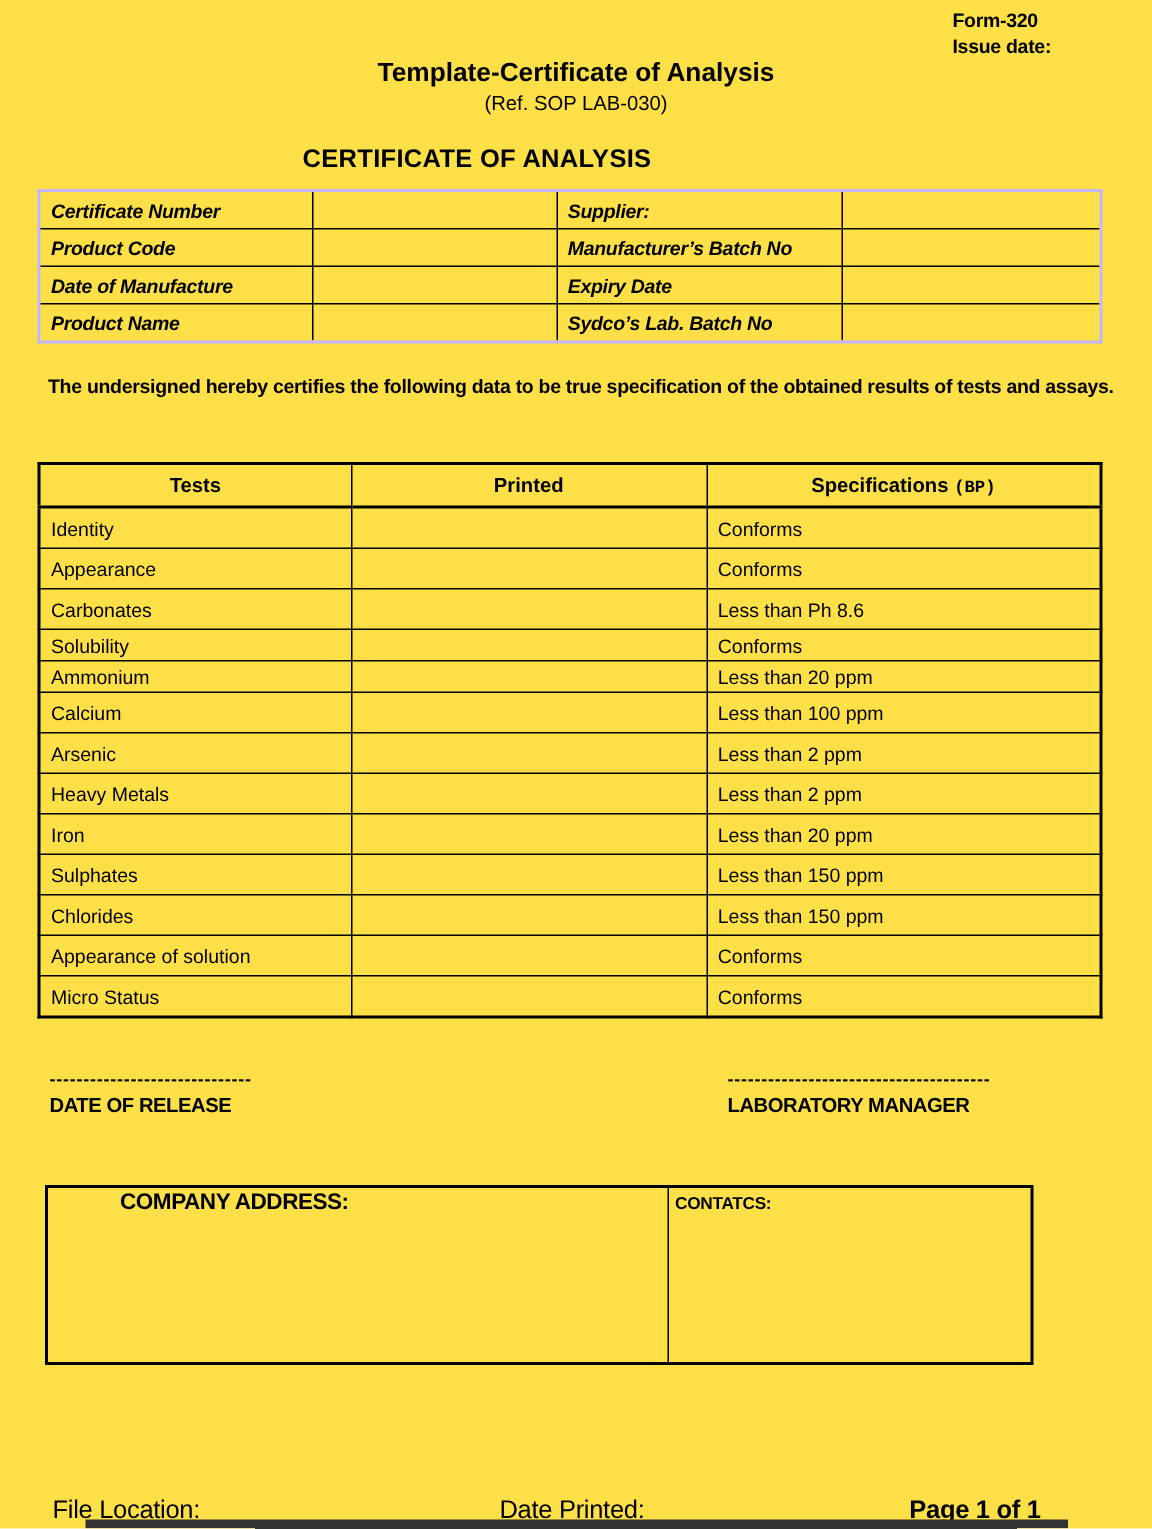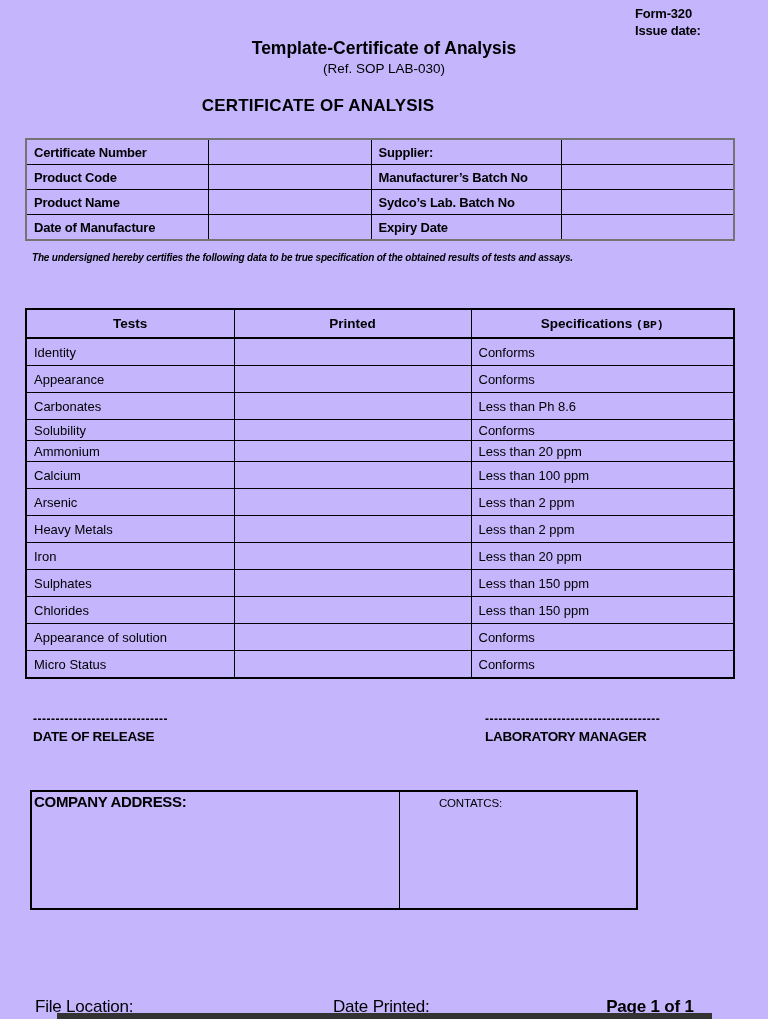--- a/index.html
+++ b/index.html
@@ -1,54 +1,54 @@
 <!DOCTYPE html>
 <html><head>
 <meta charset="utf-8">
 <style>
   html,body{margin:0;padding:0;background:#fff;}
   .page{
-    position:relative;width:768px;height:1019px;background:#c4b5fd;
+    position:relative;width:768px;height:1019px;background:#fde047;
     font-family:"Liberation Sans",sans-serif;color:#000;overflow:hidden;
   }
 
   
   .form-meta{position:absolute;left:635px;top:5px;font-size:13px;font-weight:bold;line-height:17px;letter-spacing:-0.2px;}
 
   
   .doc-title{position:absolute;top:38px;left:0;width:768px;text-align:center;font-size:17.5px;font-weight:bold;}
   .doc-ref{position:absolute;top:61px;left:0;width:768px;text-align:center;font-size:13.5px;}
   .doc-heading{position:absolute;top:96px;left:0;width:636px;text-align:center;font-size:17px;font-weight:bold;letter-spacing:0.2px;}
 
   
-  table.info{position:absolute;left:25px;top:138px;width:708px;border-collapse:collapse;table-layout:fixed;border:2px solid #737373;}
+  table.info{position:absolute;left:25px;top:126px;width:708px;border-collapse:collapse;table-layout:fixed;border:2px solid #c4b5fd;font-style:italic;}
   table.info td{border:1.5px solid #000;height:24px;font-size:13px;font-weight:bold;padding:0 0 0 7px;vertical-align:middle;letter-spacing:-0.2px;}
 
   
-  .cert-text{position:absolute;left:32px;top:249px;width:716px;font-size:10px;font-weight:bold;line-height:17px;letter-spacing:-0.2px;font-style:italic;}
+  .cert-text{position:absolute;left:32px;top:249px;width:716px;font-size:13px;font-weight:bold;line-height:17px;letter-spacing:-0.2px;}
 
   
   table.results{position:absolute;left:25px;top:308px;width:708px;border-collapse:collapse;table-layout:fixed;border:2px solid #000;}
   table.results th{border:1.5px solid #000;border-bottom:2.5px solid #000;height:25px;font-size:13.5px;font-weight:bold;text-align:center;vertical-align:middle;}
   table.results td{border:1px solid #000;height:26px;font-size:13px;padding:0 0 0 7px;vertical-align:middle;}
   table.results tr.short td{height:20px;}
   .spec-suffix{font-size:11.5px;font-family:Liberation Mono, monospace;}
 
   
   .sig{position:absolute;font-size:13.5px;font-weight:bold;letter-spacing:-0.3px;line-height:17px;}
   .sig .dashes{font-size:12px;font-weight:bold;letter-spacing:0.5px;display:block;}
   .sig-left{left:33px;top:711px;}
   .sig-right{left:485px;top:711px;}
 
   
-  .address-box{position:absolute;left:30px;top:790px;width:608px;height:120px;border:2px solid #000;display:flex;box-sizing:border-box;}
+  .address-box{position:absolute;left:30px;top:790px;width:659px;height:120px;border:2px solid #000;display:flex;box-sizing:border-box;padding-left:46px;}
   .address-left{width:368px;border-right:1.5px solid #000;box-sizing:border-box;}
   .address-right{flex:1;}
   .company-label{font-size:15px;font-weight:bold;letter-spacing:-0.3px;padding:1px 0 0 2px;}
-  .contacts-label{font-size:11.5px;font-weight:normal;letter-spacing:-0.2px;padding:5px 0 0 4px;margin-left:35px;}
+  .contacts-label{font-size:11.5px;font-weight:bold;letter-spacing:-0.2px;padding:5px 0 0 4px;}
 
   
   .footer-item{position:absolute;top:997px;font-size:17px;letter-spacing:-0.2px;}
   .footer-file{left:35px;}
   .footer-date{left:333px;}
   .footer-page{left:600px;width:100px;text-align:center;font-weight:bold;}
 
   
   .bottom-bar{position:absolute;left:57px;top:1013px;width:655px;height:6px;background:#333333;}
 </style>
@@ -80,29 +80,29 @@
         <td>Supplier:</td>
         <td></td>
       </tr>
       <tr>
         <td>Product Code</td>
         <td></td>
         <td>Manufacturer’s Batch No</td>
         <td></td>
       </tr>
       <tr>
+        <td>Date of Manufacture</td>
+        <td></td>
+        <td>Expiry Date</td>
+        <td></td>
+      </tr>
+      <tr>
         <td>Product Name</td>
         <td></td>
         <td>Sydco’s Lab. Batch No</td>
-        <td></td>
-      </tr>
-      <tr>
-        <td>Date of Manufacture</td>
-        <td></td>
-        <td>Expiry Date</td>
         <td></td>
       </tr>
     </tbody>
   </table>
 
   <div class="cert-text">The undersigned hereby certifies the following data to be true specification of the obtained results of tests and assays.</div>
 
   <table class="results">
     <colgroup>
         <col style="width:208px">

